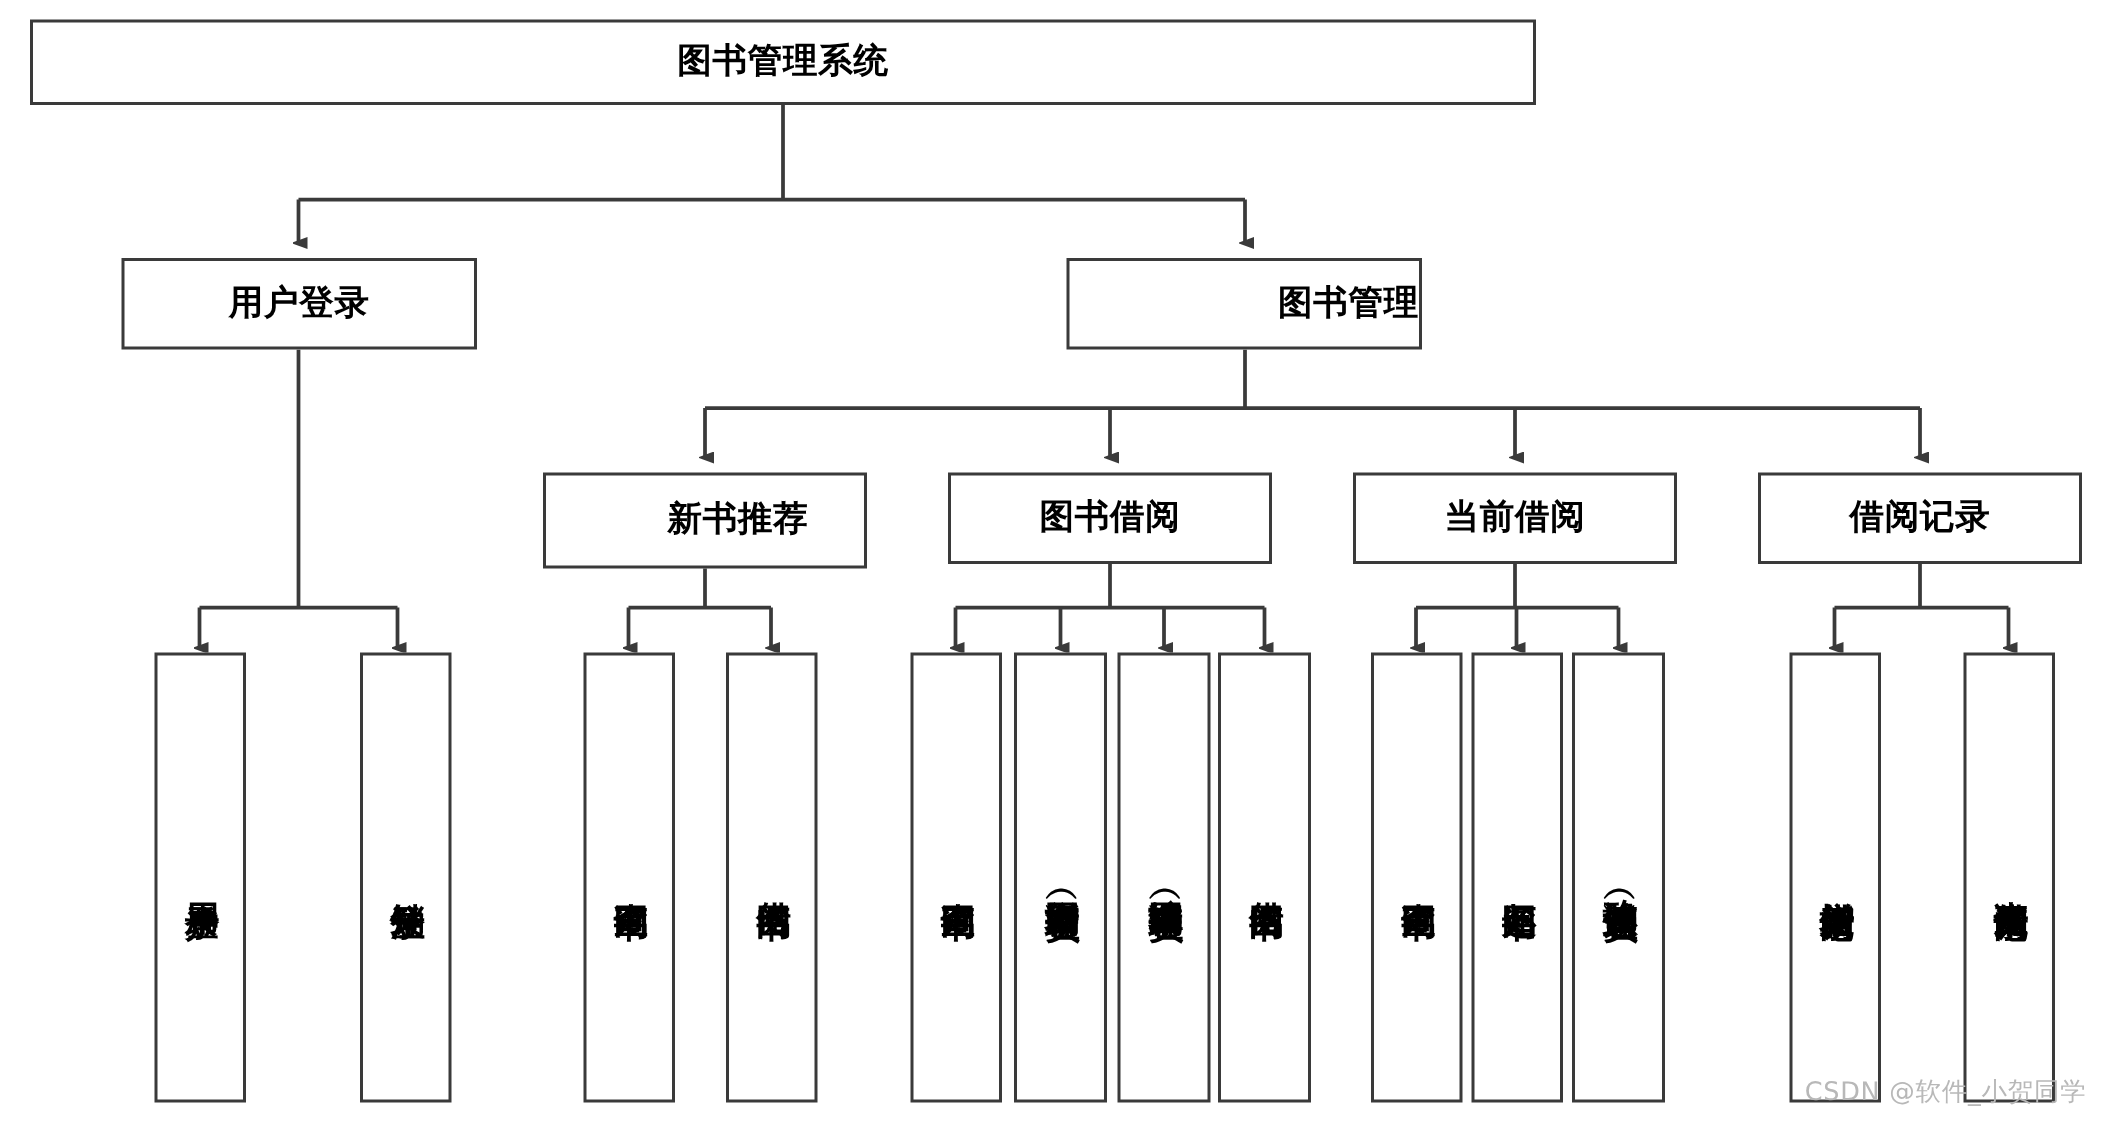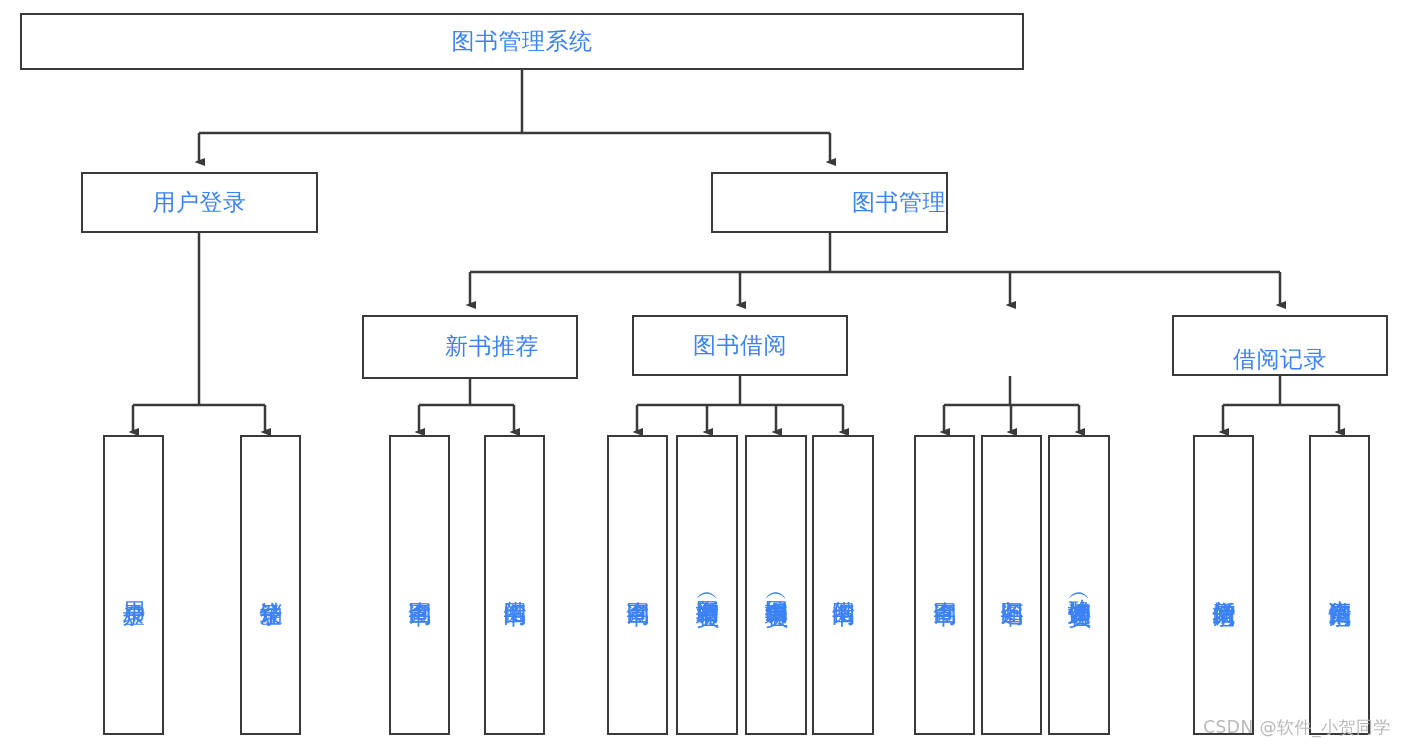--- a/index.html
+++ b/index.html
@@ -25,21 +25,22 @@
     height: 747px;
   }
   .node {
     position: absolute;
     box-sizing: border-box;
     border: 2.5px solid #3a3a3a;
     background: #ffffff;
     display: flex;
     align-items: center;
     justify-content: center;
-    color: #3b82f6;
+    color: #000000;
+    font-weight: bold;
   }
   .node.h {
     font-size: 23px;
     letter-spacing: 0.5px;
     line-height: 1.2;
   }
   .node.v {
     writing-mode: vertical-rl;
     text-orientation: upright;
     font-size: 23px;
@@ -131,21 +132,24 @@
   <div class="node h" style="left:711px; top:172px; width:237px; height:61px;justify-content:flex-end;">
     <span>图书管理</span>
   </div>
 
   <div class="node h" style="left:362px; top:315px; width:216px; height:64px;padding-left:44px;">
     <span>新书推荐</span>
   </div>
   <div class="node h" style="left:632px; top:315px; width:216px; height:61px;">
     <span>图书借阅</span>
   </div>
-  <div class="node h" style="left:1172px; top:315px; width:216px; height:61px;align-items:flex-end;">
+  <div class="node h" style="left:902px; top:315px; width:216px; height:61px;">
+    <span>当前借阅</span>
+  </div>
+  <div class="node h" style="left:1172px; top:315px; width:216px; height:61px;">
     <span>借阅记录</span>
   </div>
 
   <div class="node v" style="left:103px; top:435px; width:61px; height:300px;">
     <span class="vtext">用户登录</span>
   </div>
   <div class="node v" style="left:240px; top:435px; width:61px; height:300px;">
     <span class="vtext">注销登录</span>
   </div>
 

